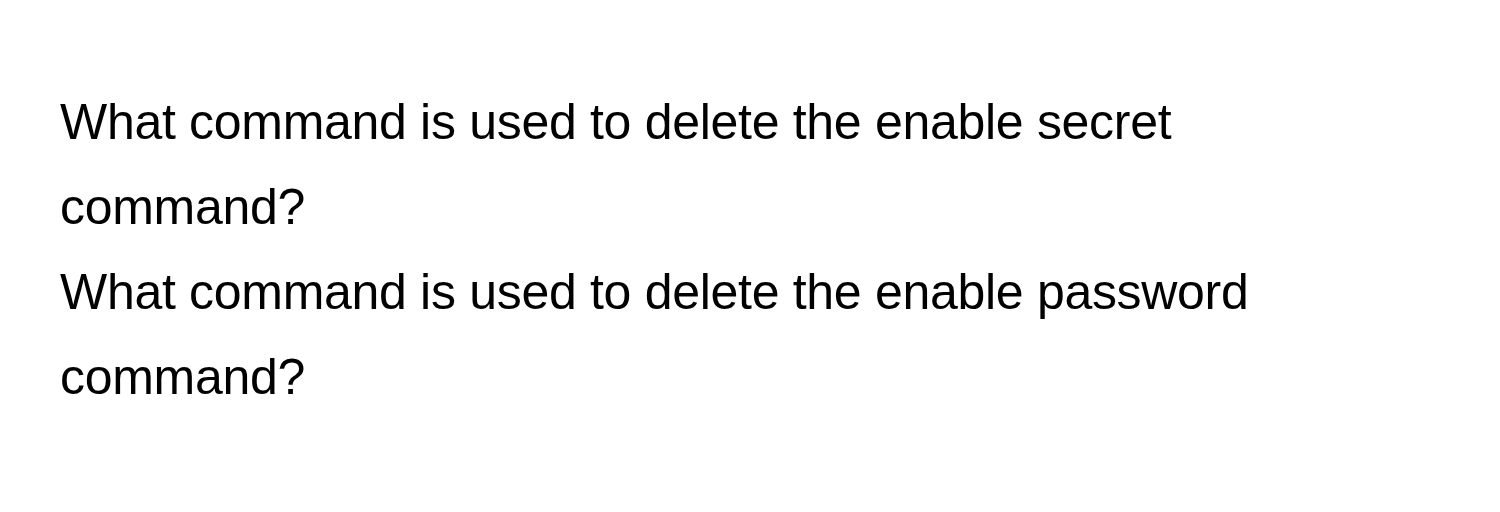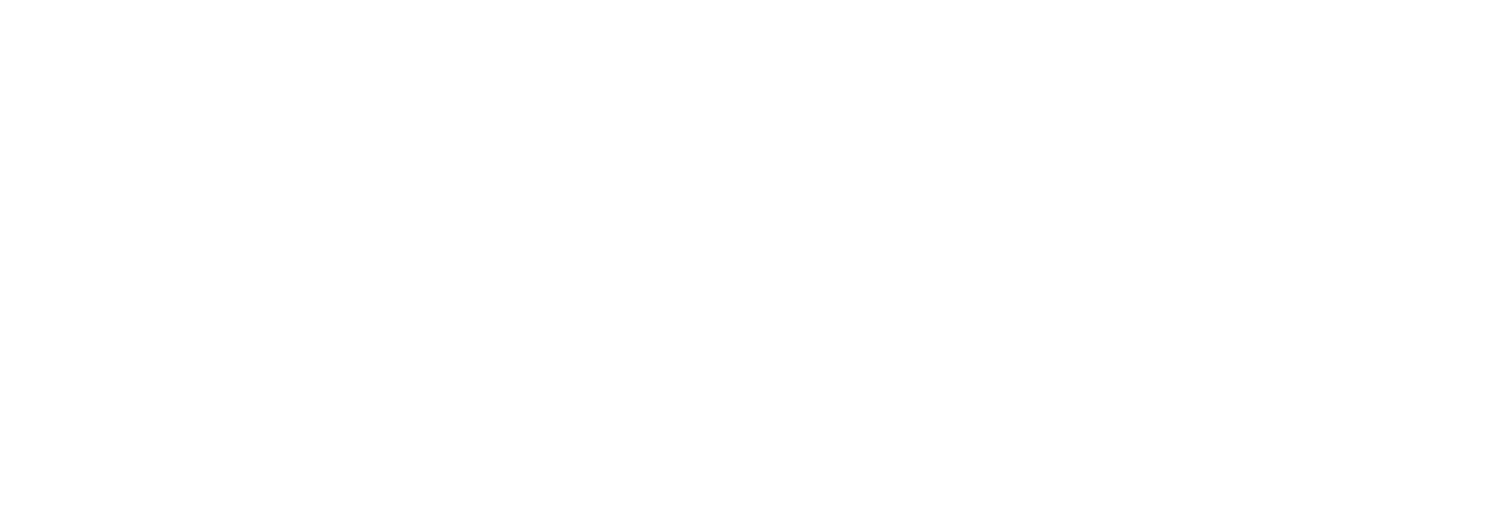--- a/index.html
+++ b/index.html
@@ -22,13 +22,15 @@
       max-width: 1360px;
     }
     .question {
       display: block;
     }
   </style>
 </head>
 <body>
 
 <div class="question-block">
+  <span class="question">What command is used to delete the enable secret command?</span>
+  <span class="question">What command is used to delete the enable password command?</span>
 </div>
 
 </body></html>

